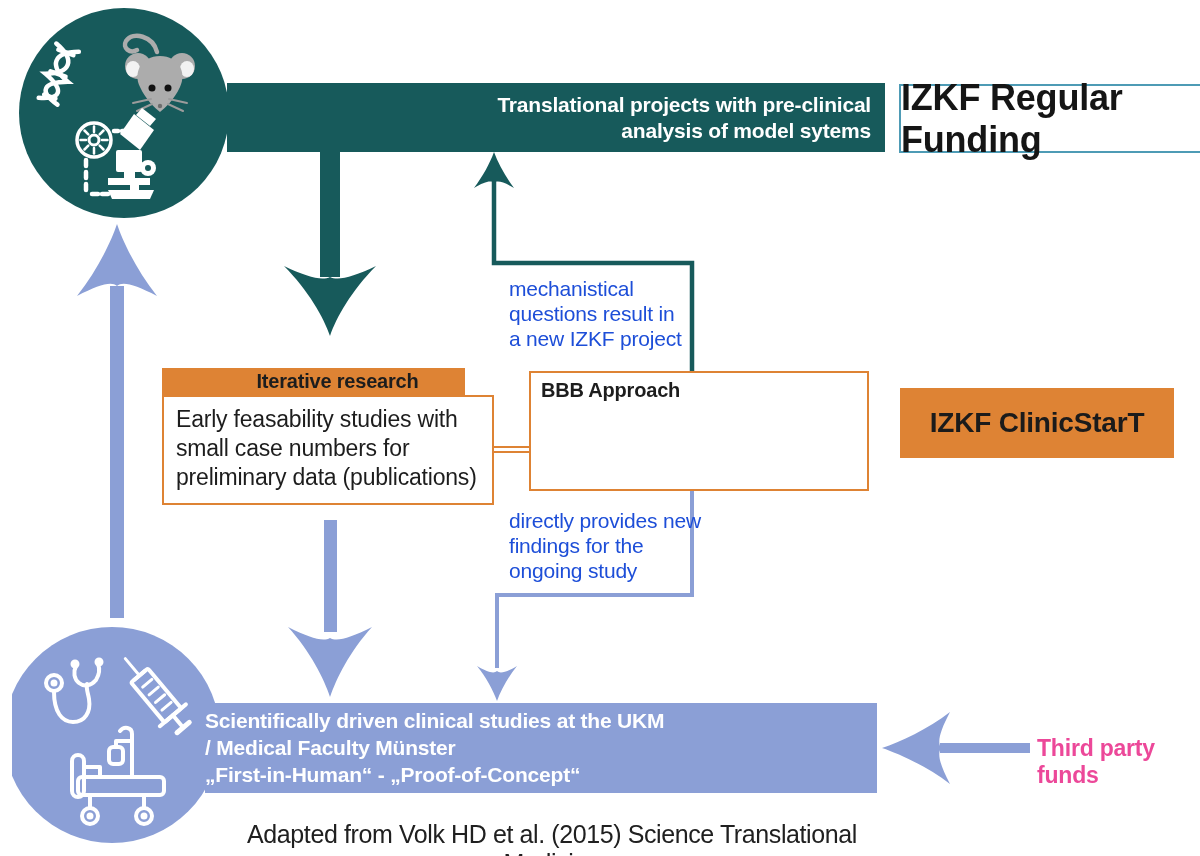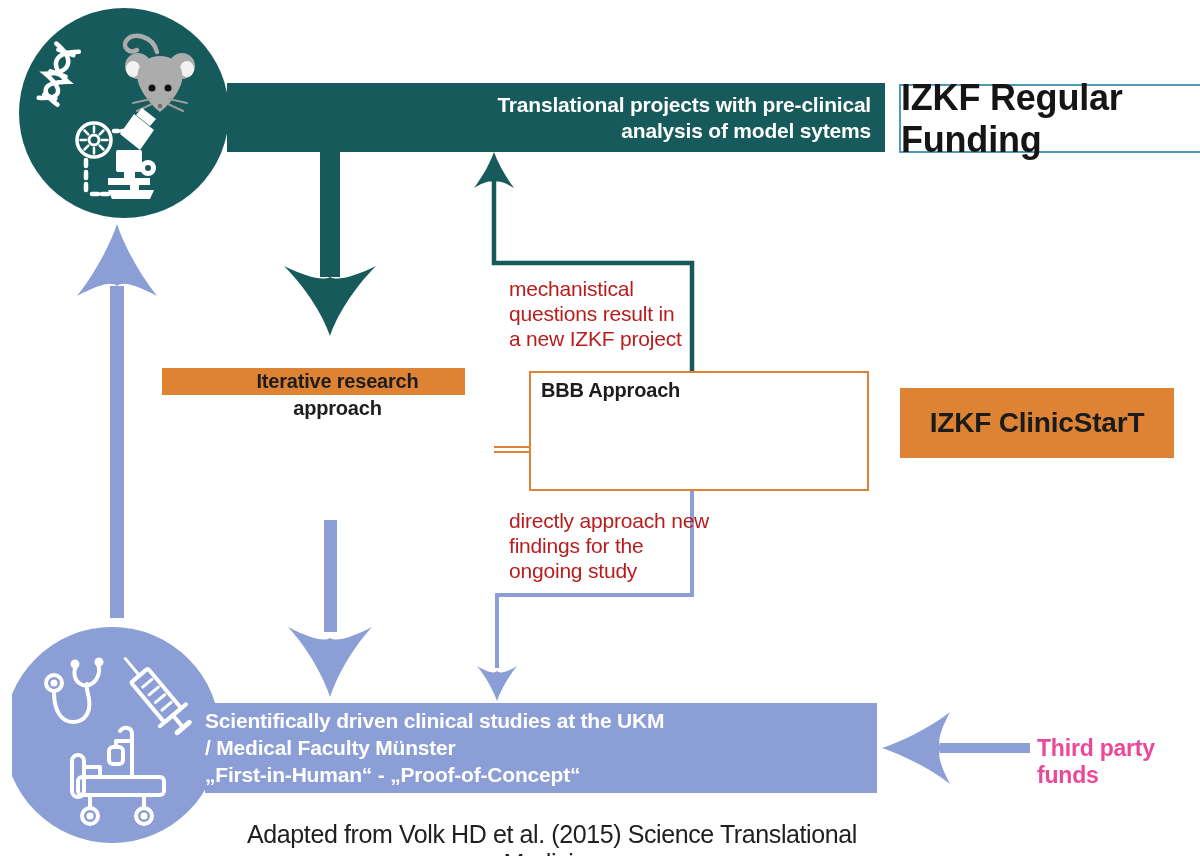--- a/index.html
+++ b/index.html
@@ -17,21 +17,21 @@
     color:#fff; font-weight:bold; font-size:21px; line-height:26px;
     text-align:right; padding:9px 14px 0 0; white-space:pre-line;
   }
   .funding-box {
     left:887px; top:84px; width:310px; height:69px; background:#fff;
     border:2px solid var(--funding_border);
     display:flex; align-items:center; justify-content:center;
     font-size:36px; font-weight:bold; color:#151515;
   }
   .note {
-    font-size:21px; line-height:25px; white-space:pre-line; color:#b91c1c;
+    font-size:21px; line-height:25px; white-space:pre-line; color:#1d4ed8;
   }
   .note-mech { left:497px; top:276px; }
   .note-direct { left:497px; top:508px; }
 
   .iterative-header {
     left:150px; top:368px; width:303px; height:27px; background:var(--orange);
     text-align:center; font-weight:bold; font-size:20px; line-height:27px; color:#1d1d1d;padding-left:48px;
   }
   .feasibility-box {
     left:150px; top:395px; width:332px; height:110px; background:#fff;
@@ -212,32 +212,35 @@
   <div class="abs funding-box">
     <span>IZKF Regular Funding</span>
   </div>
 
   <div class="abs note note-mech">mechanistical
 questions result in
 a new IZKF project</div>
 
   <div class="abs iterative-header">Iterative research approach</div>
 
+  <div class="abs feasibility-box">Early feasability studies with
+small case numbers for
+preliminary data (publications)</div>
 
   <div class="abs connector-dbl"></div>
 
   <div class="abs bbb-box">
     <div class="bbb-title">BBB Approach</div>
   </div>
 
   <div class="abs clinicstart-box">
     <span>IZKF ClinicStarT</span>
   </div>
 
-  <div class="abs note note-direct">directly approach new
+  <div class="abs note note-direct">directly provides new
 findings for the
 ongoing study</div>
 
   <div class="abs bar-bottom">Scientifically driven clinical studies at the UKM
 / Medical Faculty Münster
 „First-in-Human“ - „Proof-of-Concept“</div>
 
   <div class="abs third-party">Third party funds</div>
 
   <div class="abs caption">Adapted from Volk HD et al. (2015) Science Translational Medicine</div>

